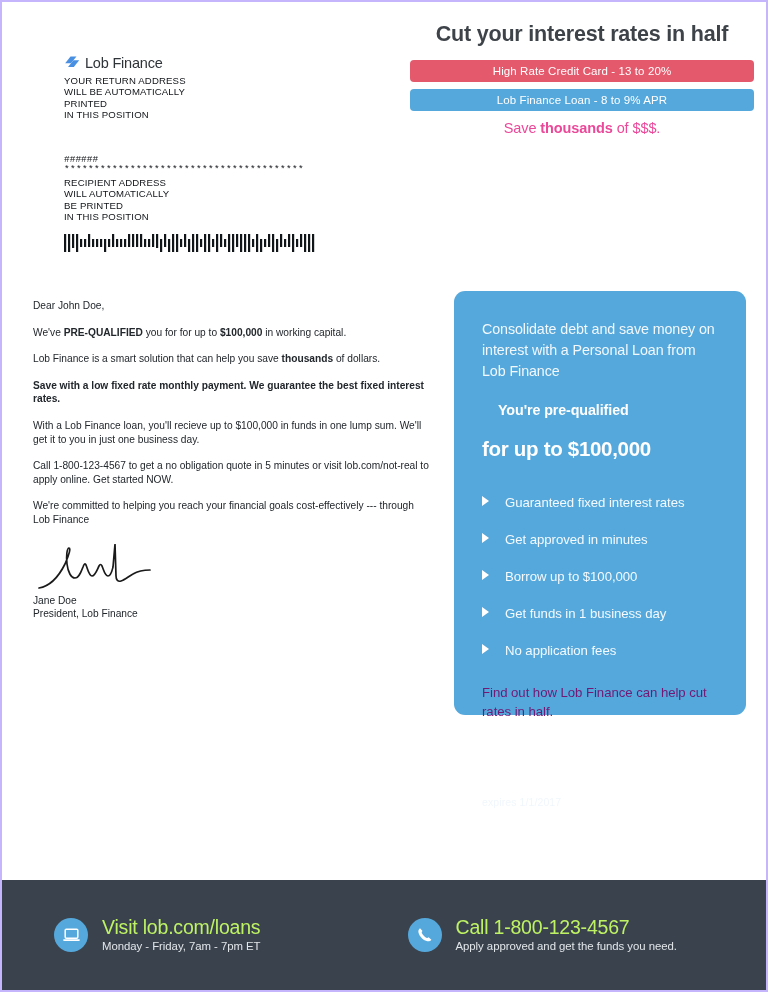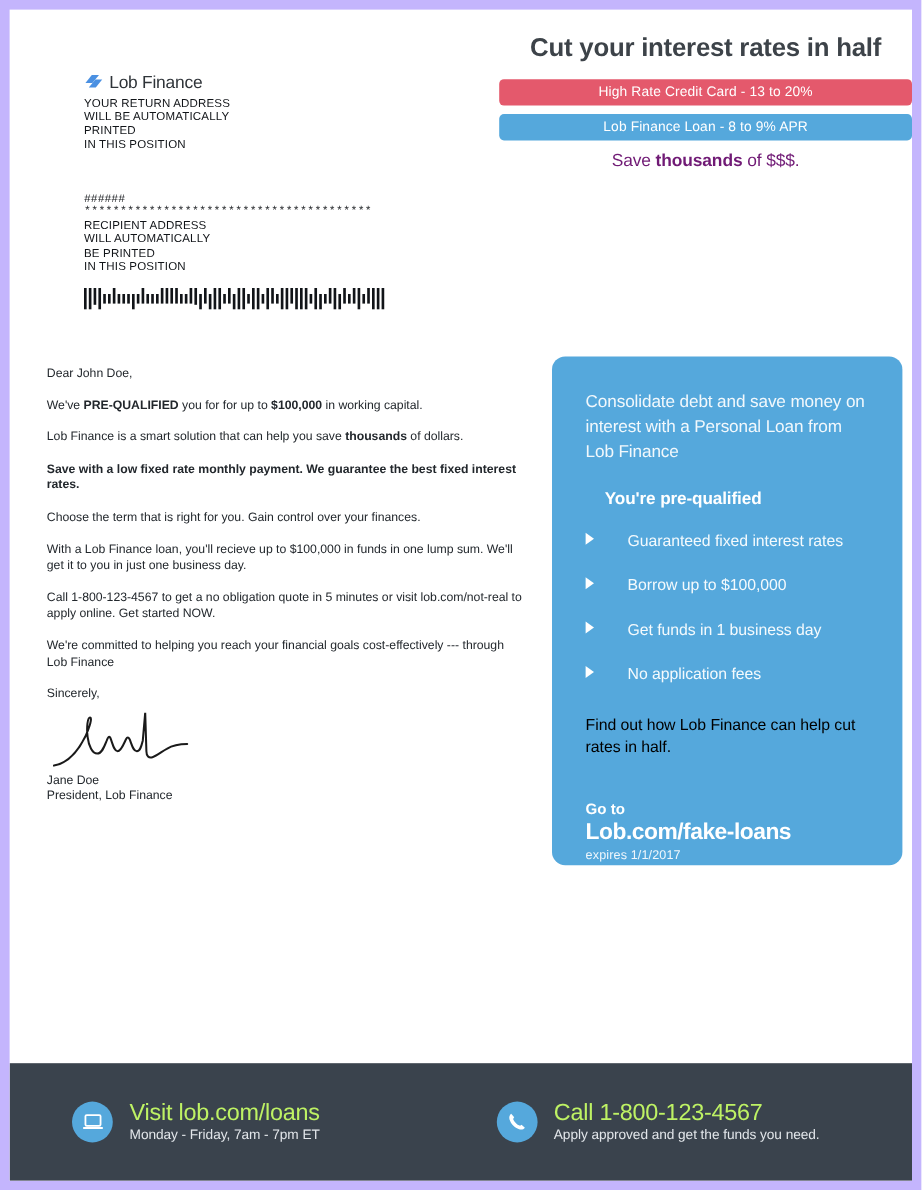--- a/index.html
+++ b/index.html
@@ -5,21 +5,21 @@
   html, body {
     margin: 0;
     padding: 0;
     background: #ffffff;
   }
   .page {
     position: relative;
     width: 768px;
     height: 992px;
     background: #ffffff;
-    border: 8px solid #c4b5fd;
+    border: 2px solid #c4b5fd;
     box-sizing: border-box;
     overflow: hidden;
     font-family: "Liberation Sans", sans-serif;
     color: #2f3439;
   }
 
   
   .promo {
     position: absolute;
     left: 408px;
@@ -44,21 +44,21 @@
     color: #ffffff;
     font-size: 11.5px;
     letter-spacing: 0.1px;
     margin-bottom: 7px;
   }
   .rate-bar.high { background: #e4596c; }
   .rate-bar.low  { background: #55a8dc; }
   .promo-save {
     text-align: center;
     font-size: 14.5px;
-    color: #701a75;
+    color: #ec4899;
     margin-top: 9px;
     letter-spacing: -0.1px;
   }
   .promo-save b { font-weight: bold; }
 
   
   .logo-block {
     position: absolute;
     left: 62px;
     top: 53px;
@@ -162,41 +162,41 @@
     font-size: 20.5px;
     font-weight: bold;
     line-height: 26px;
     margin: 0 0 32px 0;
     letter-spacing: -0.3px;
   }
   .bullets { margin: 0; padding: 0; list-style: none; }
   .bullets li {
     display: flex;
     align-items: baseline;
-    gap: 28px;
+    gap: 16px;
     font-size: 13.2px;
     line-height: 18px;
     color: #f4fafd;
     margin-bottom: 19px;
     letter-spacing: -0.05px;
   }
   .tri {
     flex: 0 0 auto;
     width: 0;
     height: 0;
     border-left: 7px solid #ffffff;
     border-top: 5px solid transparent;
     border-bottom: 5px solid transparent;
     position: relative;
     top: -1px;
   }
   .panel-find {
     font-size: 13.2px;
     line-height: 19px;
-    color: #000000;
+    color: #701a75;
     margin: 23px 0 0 0;
     letter-spacing: -0.05px;
   }
   .panel-goto {
     font-size: 12.6px;
     font-weight: bold;
     margin: 34px 0 0 0;
     line-height: 16px;
   }
   .panel-url {
@@ -364,43 +364,46 @@
 
   <div class="letter">
     <p>Dear John Doe,</p>
 
     <p><span>We've </span><b>PRE-QUALIFIED</b><span> you for for up to </span><b>$100,000</b><span> in working capital.</span></p>
 
     <p><span>Lob Finance is a smart solution that can help you save </span><b>thousands</b><span> of dollars.</span></p>
 
     <p><b>Save with a low fixed rate monthly payment. We guarantee the best fixed interest rates.</b></p>
 
-    <p>Choose the term that is right for you. Gain control over your finances.</p>
     <p>With a Lob Finance loan, you'll recieve up to $100,000 in funds in one lump sum. We'll get it to you in just one business day.</p>
     <p>Call 1-800-123-4567 to get a no obligation quote in 5 minutes or visit lob.com/not-real to apply online. Get started NOW.</p>
     <p>We're committed to helping you reach your financial goals cost-effectively --- through Lob Finance</p>
 
-    <p style="margin-bottom:4px">Sincerely,</p>
 
     <svg class="signature" width="125" height="52" viewBox="0 0 125 52">
       <path d="M2 48 C14 46 22 36 28 24 C32 15 34 8 32 8 C30 8 29 16 30 24 C31 32 34 38 38 38 C42 38 44 32 46 27 C47 24 48 23 49 25 C51 30 52 36 55 36 C58 36 60 30 62 26 C63 24 64 24 65 26 C67 31 68 36 71 36 C74 36 75 31 76 27 L78 4 L79 36 C79 40 81 42 84 41 C88 40 92 36 96 34 C101 31 108 30 113 30" fill="none" stroke="#1a1a1a" stroke-width="1.7" stroke-linecap="round"></path>
     </svg>
 
     <div class="sig-name">Jane Doe
 President, Lob Finance</div>
   </div>
 
   <div class="panel">
     <p class="panel-lead">Consolidate debt and save money on interest with a Personal Loan from Lob Finance</p>
     <p class="panel-prequal-sm">You're pre-qualified</p>
+    <p class="panel-prequal-lg">for up to $100,000</p>
 
     <ul class="bullets">
       <li>
         <span class="tri"></span>
         <span>Guaranteed fixed interest rates</span>
+      </li>
+      <li>
+        <span class="tri"></span>
+        <span>Get approved in minutes</span>
       </li>
       <li>
         <span class="tri"></span>
         <span>Borrow up to $100,000</span>
       </li>
       <li>
         <span class="tri"></span>
         <span>Get funds in 1 business day</span>
       </li>
       <li>

